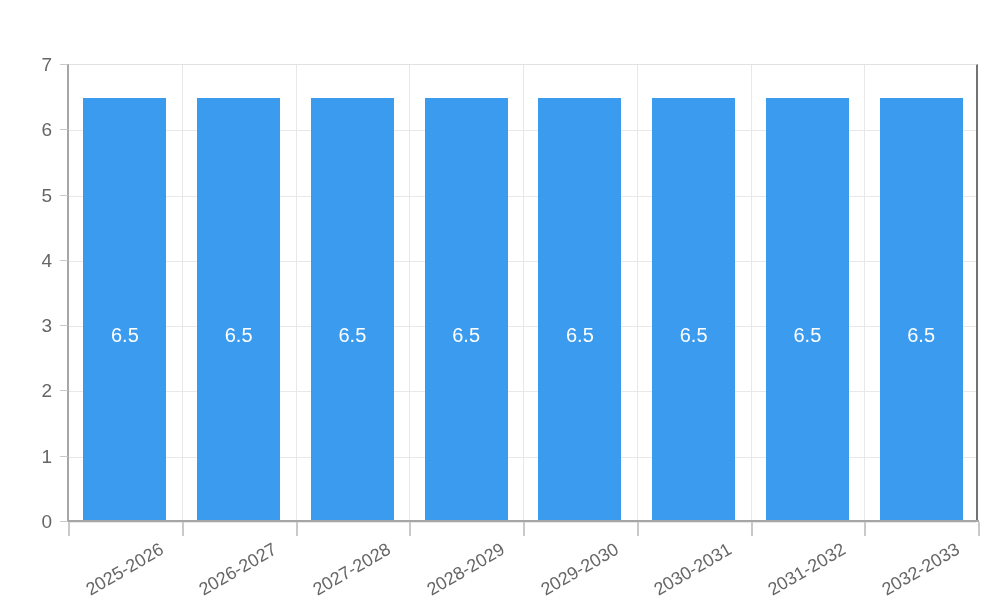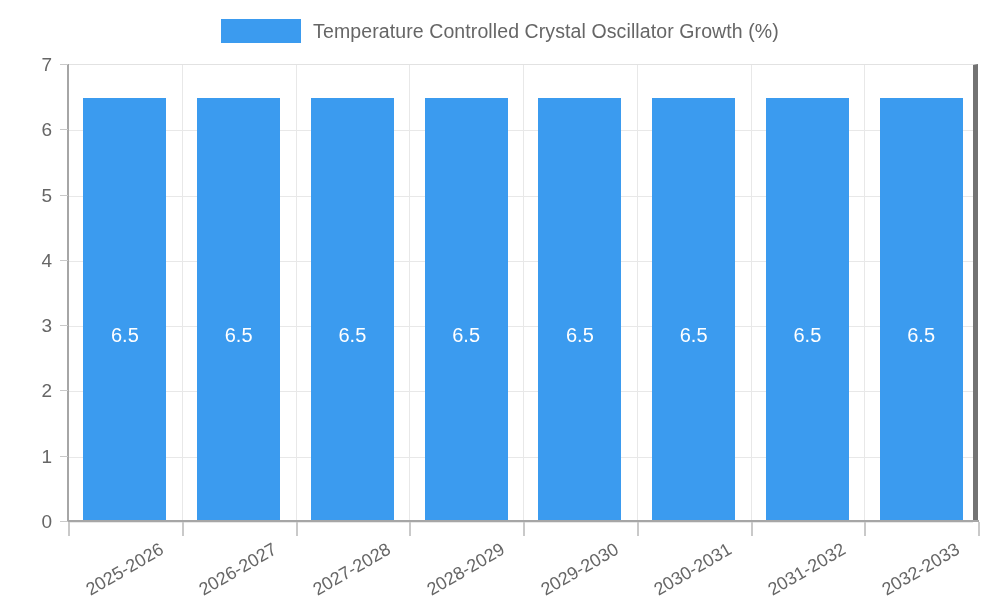--- a/index.html
+++ b/index.html
@@ -45,21 +45,21 @@
   }
 
   
   .plot {
     position: absolute;
     left: 68px;
     top: 64px;
     width: 910px;
     height: 457px;
     border-top: 1px solid #e2e2e2;
-    border-right: 5px solid #737373;
+    border-right: 2px solid #737373;
     box-sizing: border-box;
   }
   .gridline-h {
     position: absolute;
     left: 0;
     width: 100%;
     height: 1px;
     background: #e8e8e8;
   }
   .gridline-v {
@@ -135,24 +135,20 @@
     transform-origin: right top;
     transform: rotate(-30deg);
     text-align: right;
   }
 </style>
 </head>
 <body>
 
 <div id="chart-root">
 
-  <div class="legend">
-    <span class="legend-swatch"></span>
-    <span class="legend-label">Temperature Controlled Crystal Oscillator Growth (%)</span>
-  </div>
 
   <div class="plot" id="plot">
       <div class="gridline-h" style="top: 457px;"></div>
       <div class="gridline-h" style="top: 391.714px;"></div>
       <div class="gridline-h" style="top: 326.429px;"></div>
       <div class="gridline-h" style="top: 261.143px;"></div>
       <div class="gridline-h" style="top: 195.857px;"></div>
       <div class="gridline-h" style="top: 130.571px;"></div>
       <div class="gridline-h" style="top: 65.2857px;"></div>
       <div class="bar" style="left: 15.3562px; width: 83.0375px; top: 32.6429px; height: 424.357px; background: rgb(59, 155, 239);"></div>

